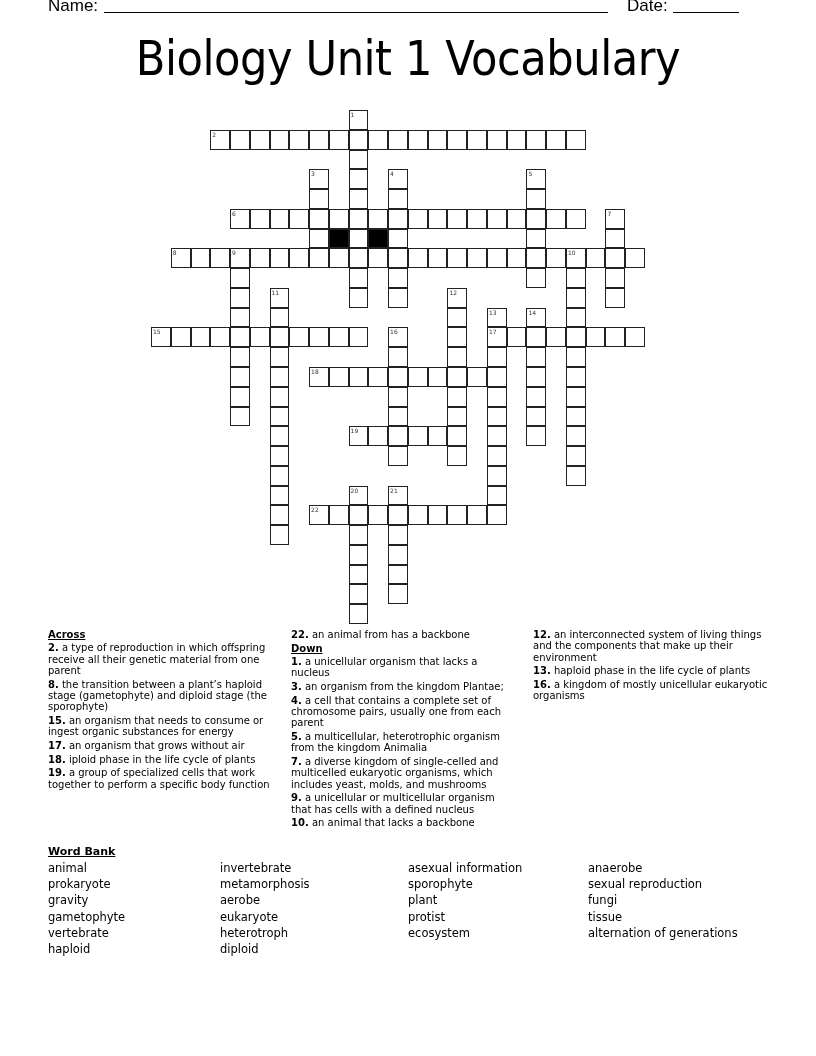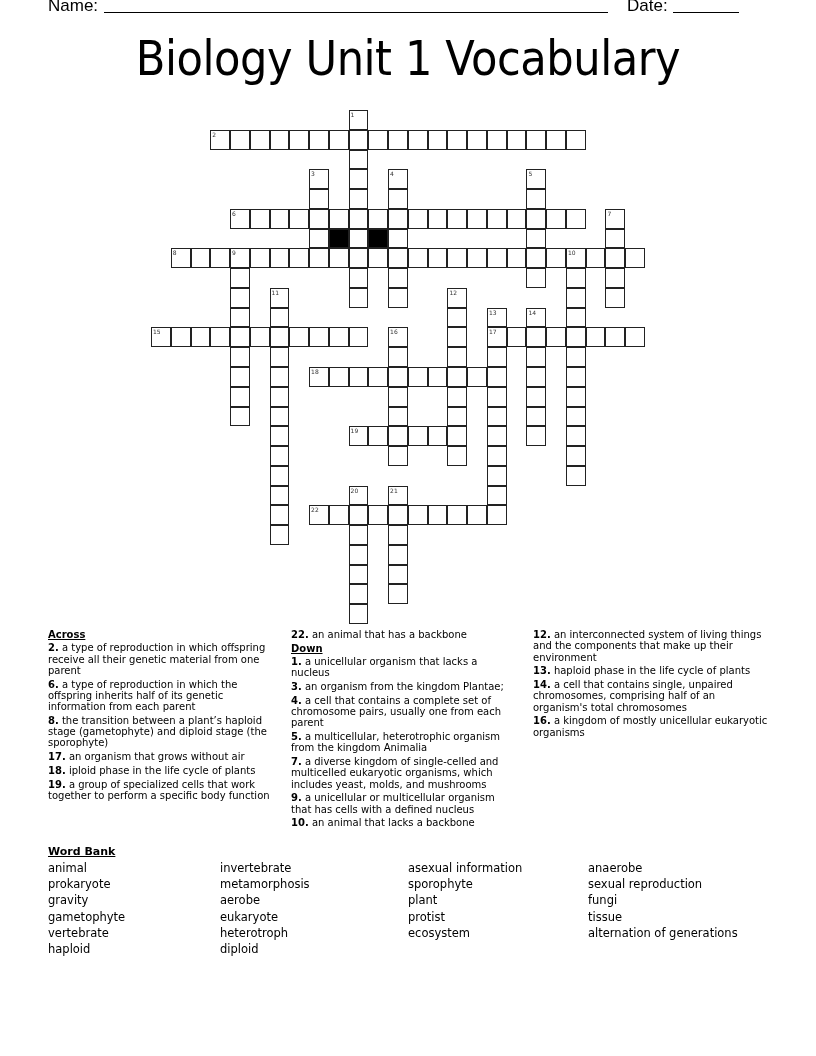--- a/index.html
+++ b/index.html
@@ -277,41 +277,40 @@
     <div class="cell" style="left: 237.12px; top: 454.71px;"></div>
     <div class="cell" style="left: 237.12px; top: 474.48px;"></div>
     <div class="cell black" style="left: 177.84px; top: 118.62px;"></div>
     <div class="cell black" style="left: 217.36px; top: 118.62px;"></div>
   </div>
 
 <div class="clues">
   <div class="col" id="clue-col-1" style="left:48px; width:232px;">
       <div class="sec-head">Across</div>
       <div class="clue"><b>2.</b><span> a type of reproduction in which offspring receive all their genetic material from one parent</span></div>
-      <div class="clue"><b>6.</b><span> a type of reproduction in which the offspring inherits half of its genetic information from each parent</span></div>
       <div class="clue"><b>8.</b><span> the transition between a plant’s haploid stage (gametophyte) and diploid stage (the sporophyte)</span></div>
+      <div class="clue"><b>15.</b><span> an organism that needs to consume or ingest organic substances for energy</span></div>
       <div class="clue"><b>17.</b><span> an organism that grows without air</span></div>
       <div class="clue"><b>18.</b><span> iploid phase in the life cycle of plants</span></div>
       <div class="clue"><b>19.</b><span> a group of specialized cells that work together to perform a specific body function</span></div>
     </div>
   <div class="col" id="clue-col-2" style="left:291px; width:220px;">
-      <div class="clue"><b>22.</b><span> an animal that has a backbone</span></div>
+      <div class="clue"><b>22.</b><span> an animal from has a backbone</span></div>
       <div class="sec-head">Down</div>
       <div class="clue"><b>1.</b><span> a unicellular organism that lacks a nucleus</span></div>
       <div class="clue"><b>3.</b><span> an organism from the kingdom Plantae;</span></div>
       <div class="clue"><b>4.</b><span> a cell that contains a complete set of chromosome pairs, usually one from each parent</span></div>
       <div class="clue"><b>5.</b><span> a multicellular, heterotrophic organism from the kingdom Animalia</span></div>
       <div class="clue"><b>7.</b><span> a diverse kingdom of single-celled and multicelled eukaryotic organisms, which includes yeast, molds, and mushrooms</span></div>
       <div class="clue"><b>9.</b><span> a unicellular or multicellular organism that has cells with a defined nucleus</span></div>
       <div class="clue"><b>10.</b><span> an animal that lacks a backbone</span></div>
     </div>
   <div class="col" id="clue-col-3" style="left:533px; width:238px;">
       <div class="clue"><b>12.</b><span> an interconnected system of living things and the components that make up their environment</span></div>
       <div class="clue"><b>13.</b><span> haploid phase in the life cycle of plants</span></div>
-      <div class="clue"><b>14.</b><span> a cell that contains single, unpaired chromosomes, comprising half of an organism's total chromosomes</span></div>
       <div class="clue"><b>16.</b><span> a kingdom of mostly unicellular eukaryotic organisms</span></div>
     </div>
 </div>
 
 <div class="wordbank-title">Word Bank</div>
 <div class="wordbank" id="wordbank">
     <div class="wb-col" style="left: 0px;">
       <div class="wb-item">animal</div>
       <div class="wb-item">prokaryote</div>
       <div class="wb-item">gravity</div>

